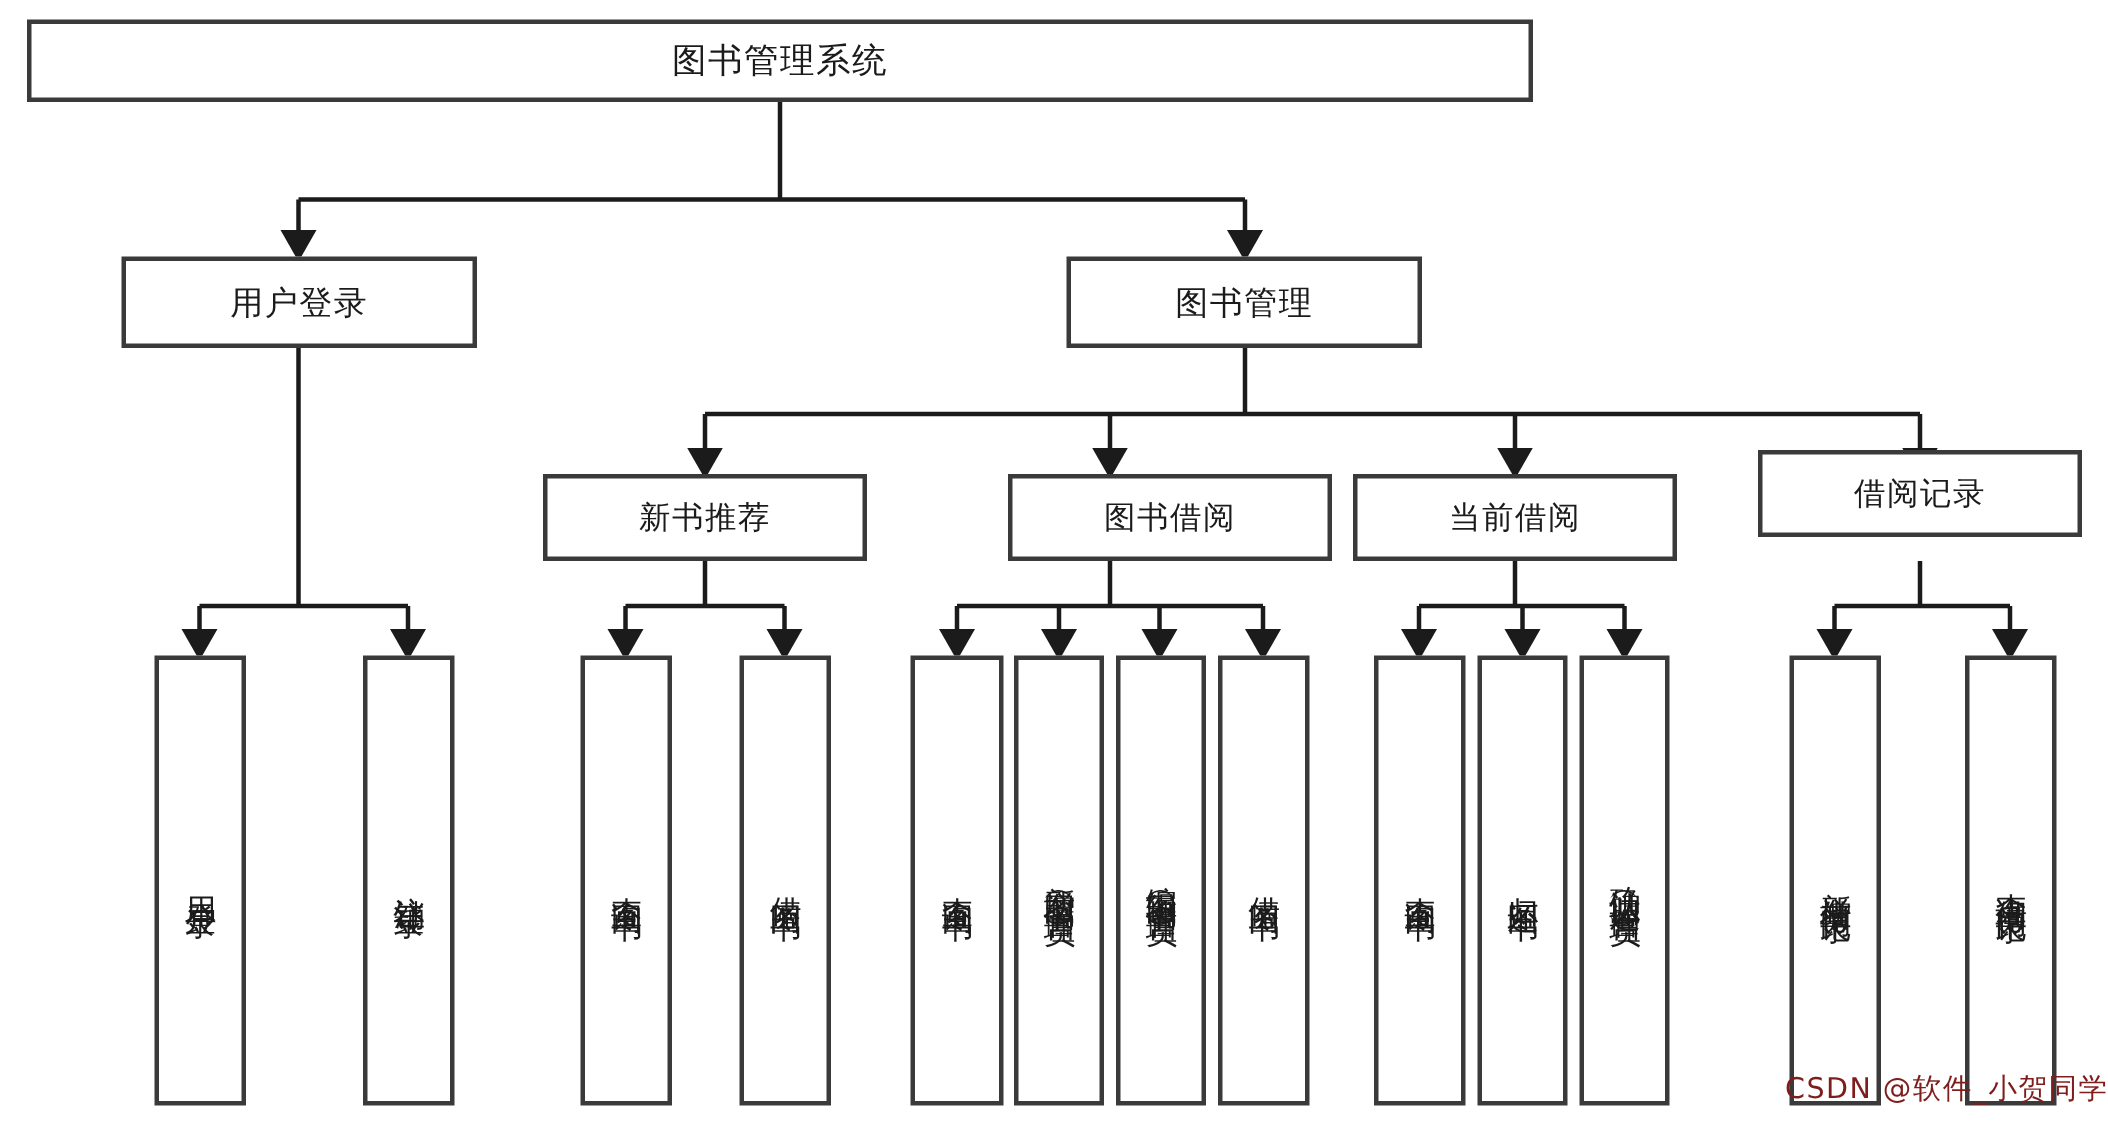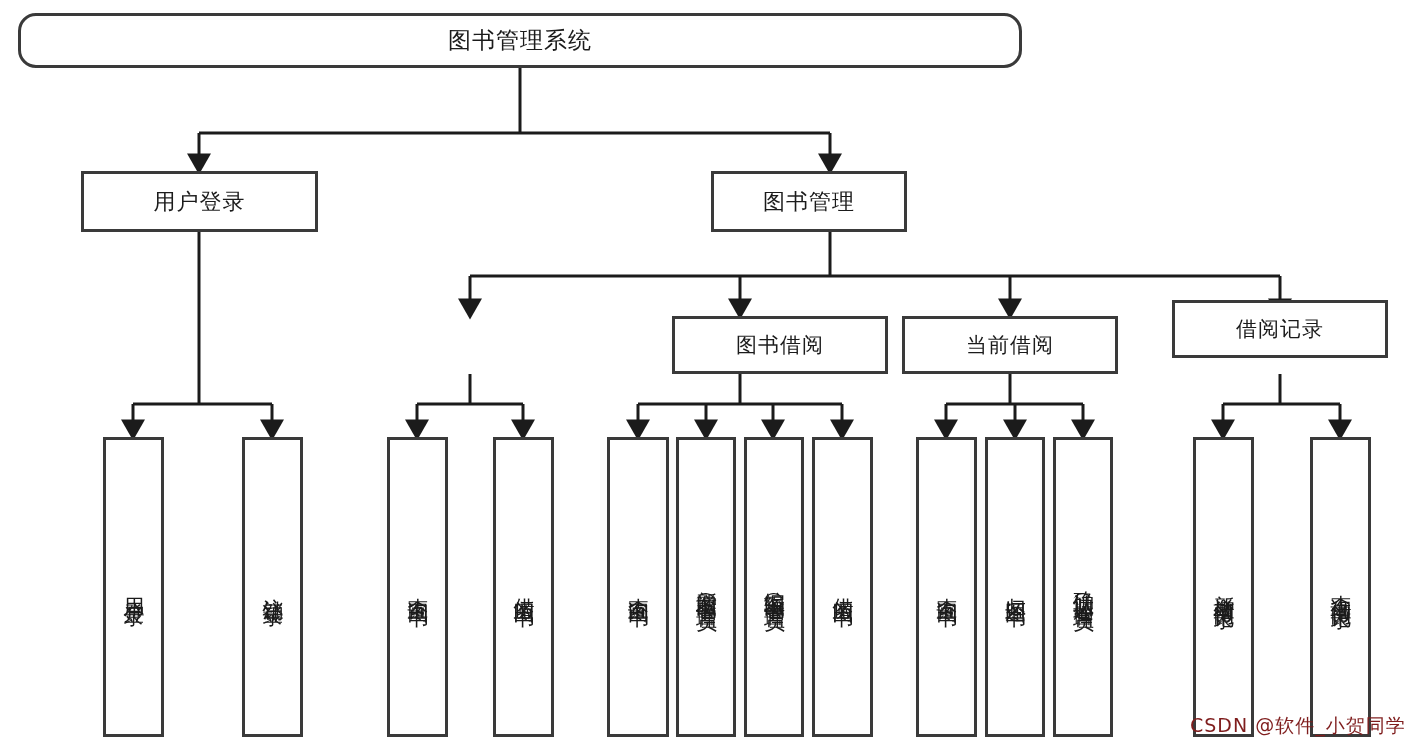--- a/index.html
+++ b/index.html
@@ -32,21 +32,20 @@
     border: 3px solid #3a3a3a;
     background: #ffffff;
     display: flex;
     align-items: center;
     justify-content: center;
     color: #1b1b1b;
     letter-spacing: 1px;
   }
   .node.root {
     font-size: 23px;
-    border-radius: 18px;
   }
   .node.level2 {
     font-size: 22px;
   }
   .node.level3 {
     font-size: 21px;
   }
   .node.leaf {
     font-size: 21px;
     align-items: center;
@@ -130,24 +129,27 @@
     </g>
   </svg>
 
   <div class="node root" style="left:18px; top:13px; width:1004px; height:55px;">
     <span>图书管理系统</span>
   </div>
 
   <div class="node level2" style="left:81px; top:171px; width:237px; height:61px;">
     <span>用户登录</span>
   </div>
-  <div class="node level2" style="left:711px; top:171px; width:196px; height:61px;">
+  <div class="node level2" style="left:711px; top:171px; width:237px; height:61px;">
     <span>图书管理</span>
   </div>
 
+  <div class="node level3" style="left:362px; top:316px; width:216px; height:58px;">
+    <span>新书推荐</span>
+  </div>
   <div class="node level3" style="left:632px; top:316px; width:216px; height:58px;margin-left:40px;">
     <span>图书借阅</span>
   </div>
   <div class="node level3" style="left:902px; top:316px; width:216px; height:58px;text-align:right;">
     <span>当前借阅</span>
   </div>
   <div class="node level3" style="left:1172px; top:300px; width:216px; height:58px;">
     <span>借阅记录</span>
   </div>
 

